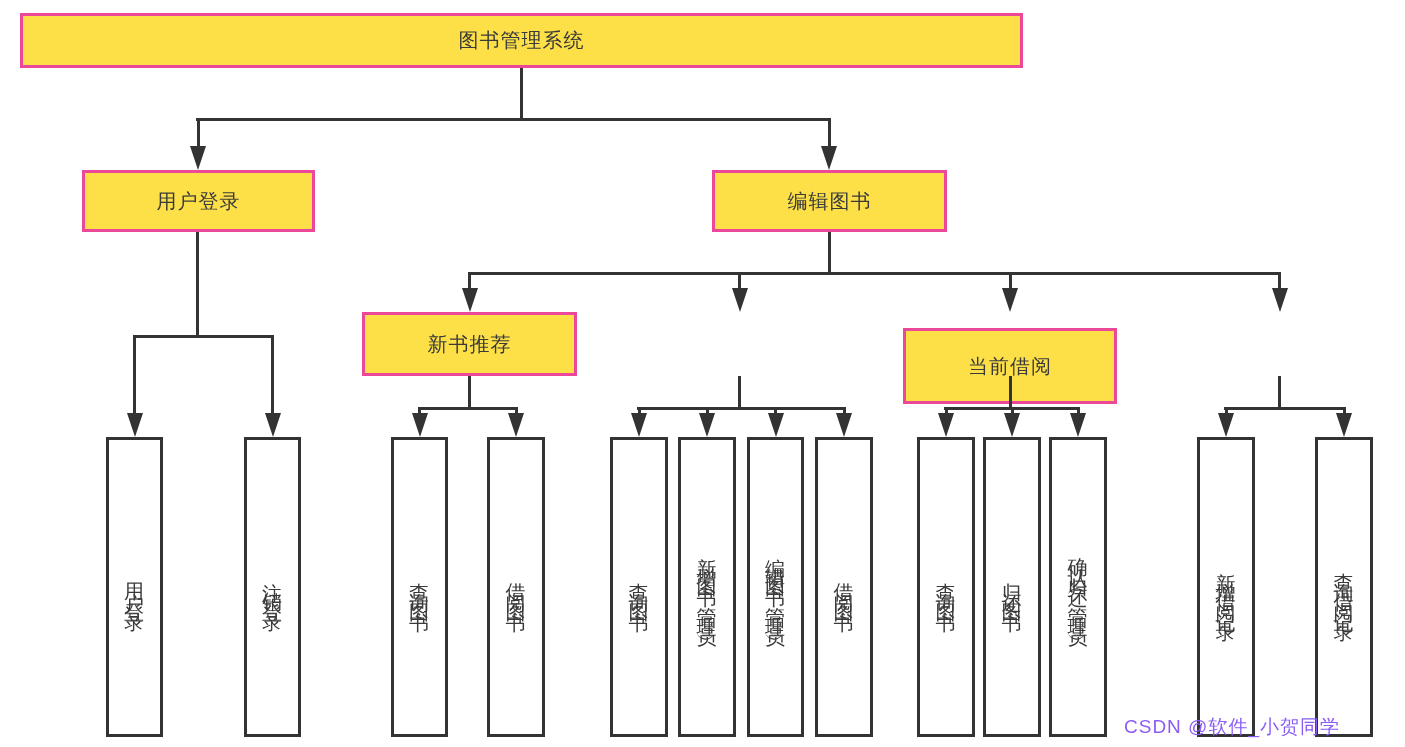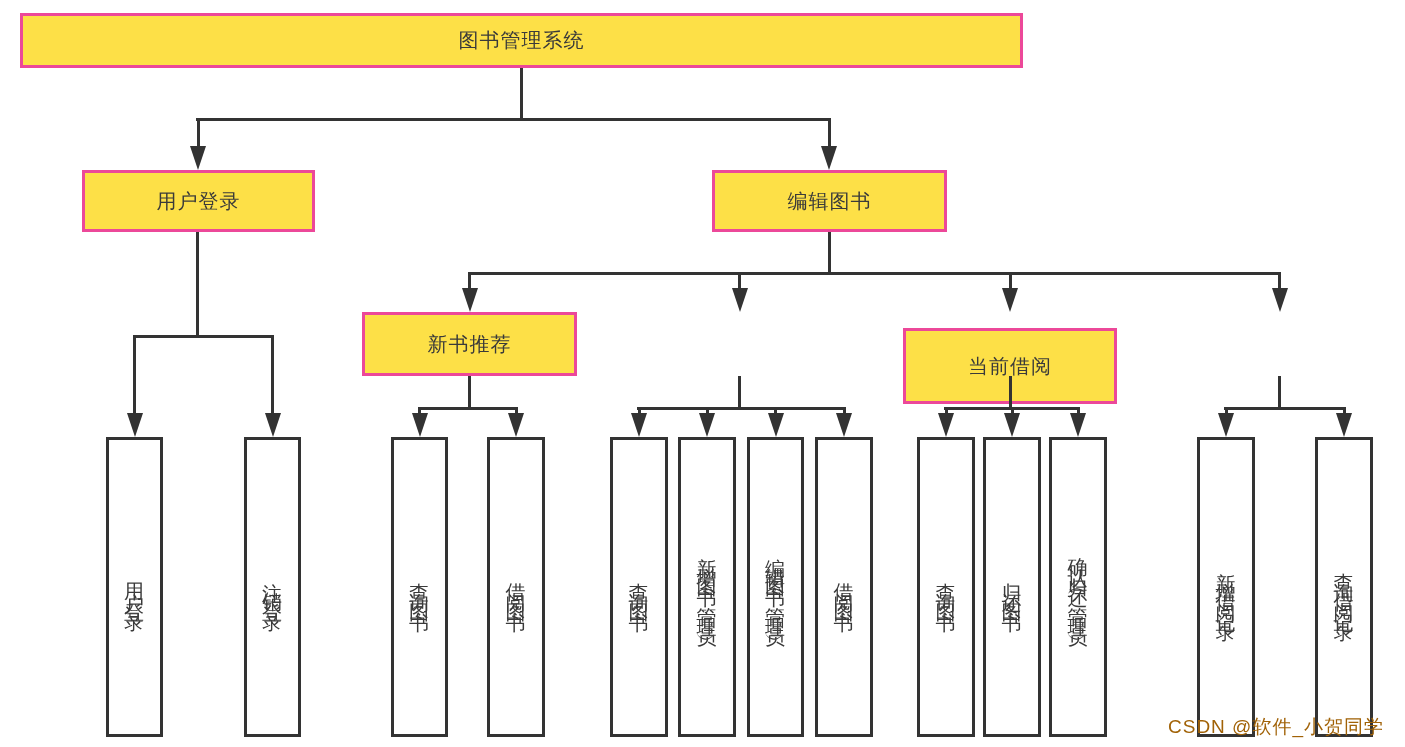--- a/index.html
+++ b/index.html
@@ -22,21 +22,21 @@
     writing-mode:vertical-rl;text-orientation:mixed;letter-spacing:10px;line-height:1;
   }
   .hl{position:absolute;height:3px;background:#333;}
   .vl{position:absolute;width:3px;background:#333;}
   .ar{
     position:absolute;width:0;height:0;
     border-left:8px solid transparent;border-right:8px solid transparent;
     border-top:24px solid #333;
   }
   .watermark{
-    position:absolute;left:1168px;top:714px;color:#a16207;font-size:19px;
+    position:absolute;left:1124px;top:714px;color:#8b5cf6;font-size:19px;
     letter-spacing:1px;white-space:nowrap;
   }
 </style>
 </head>
 <body>
 
 <div class="canvas">
 
   <div class="box" style="left:20px;top:13px;width:1003px;height:55px">
     <span>图书管理系统</span>

